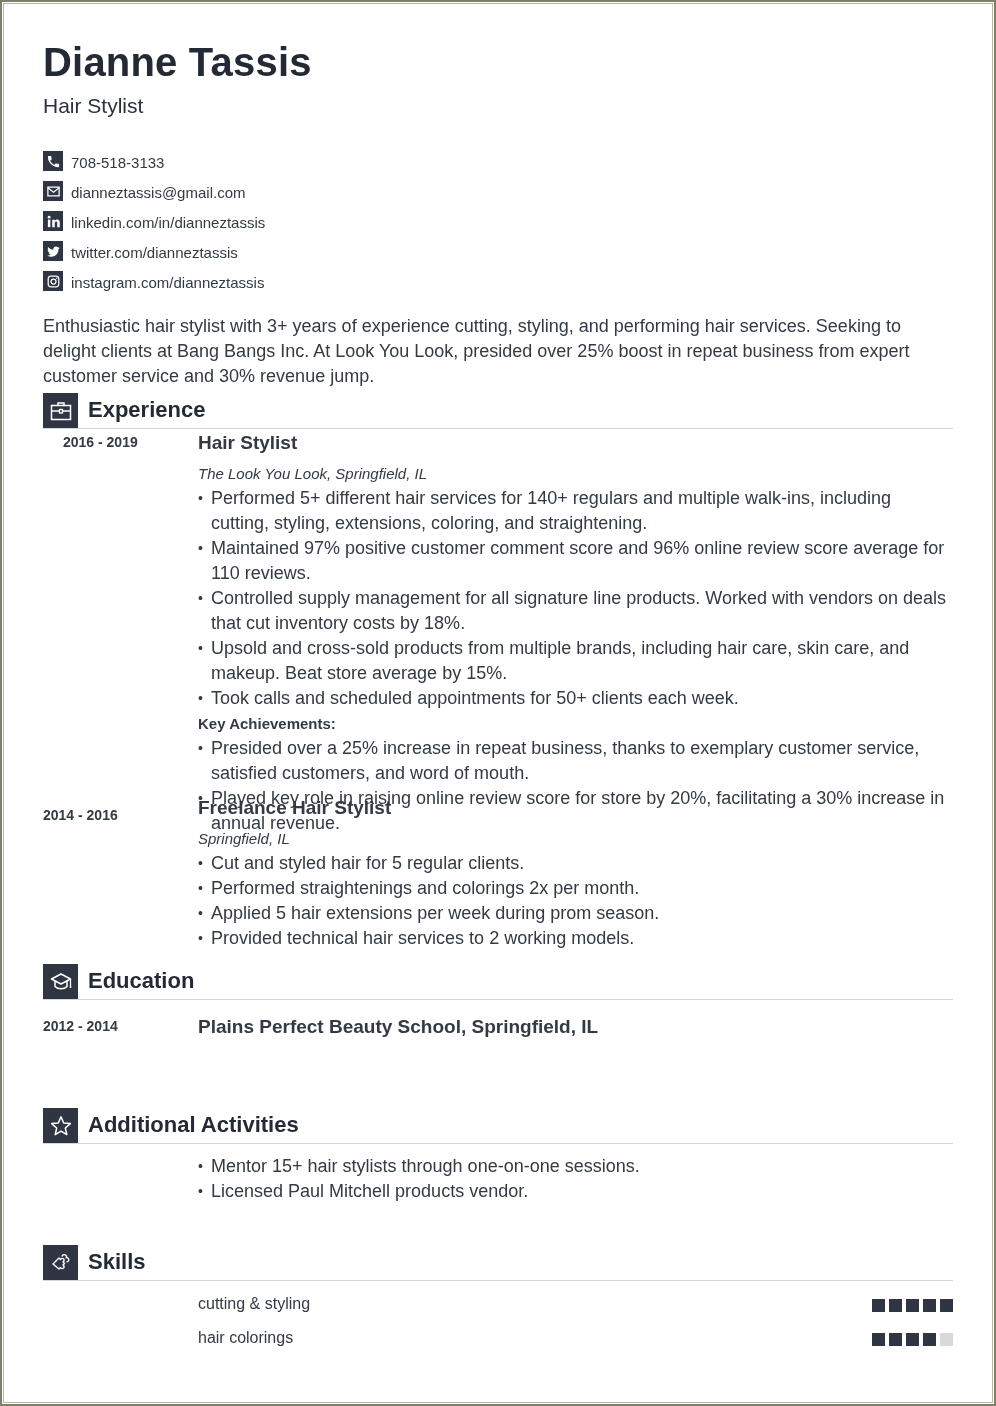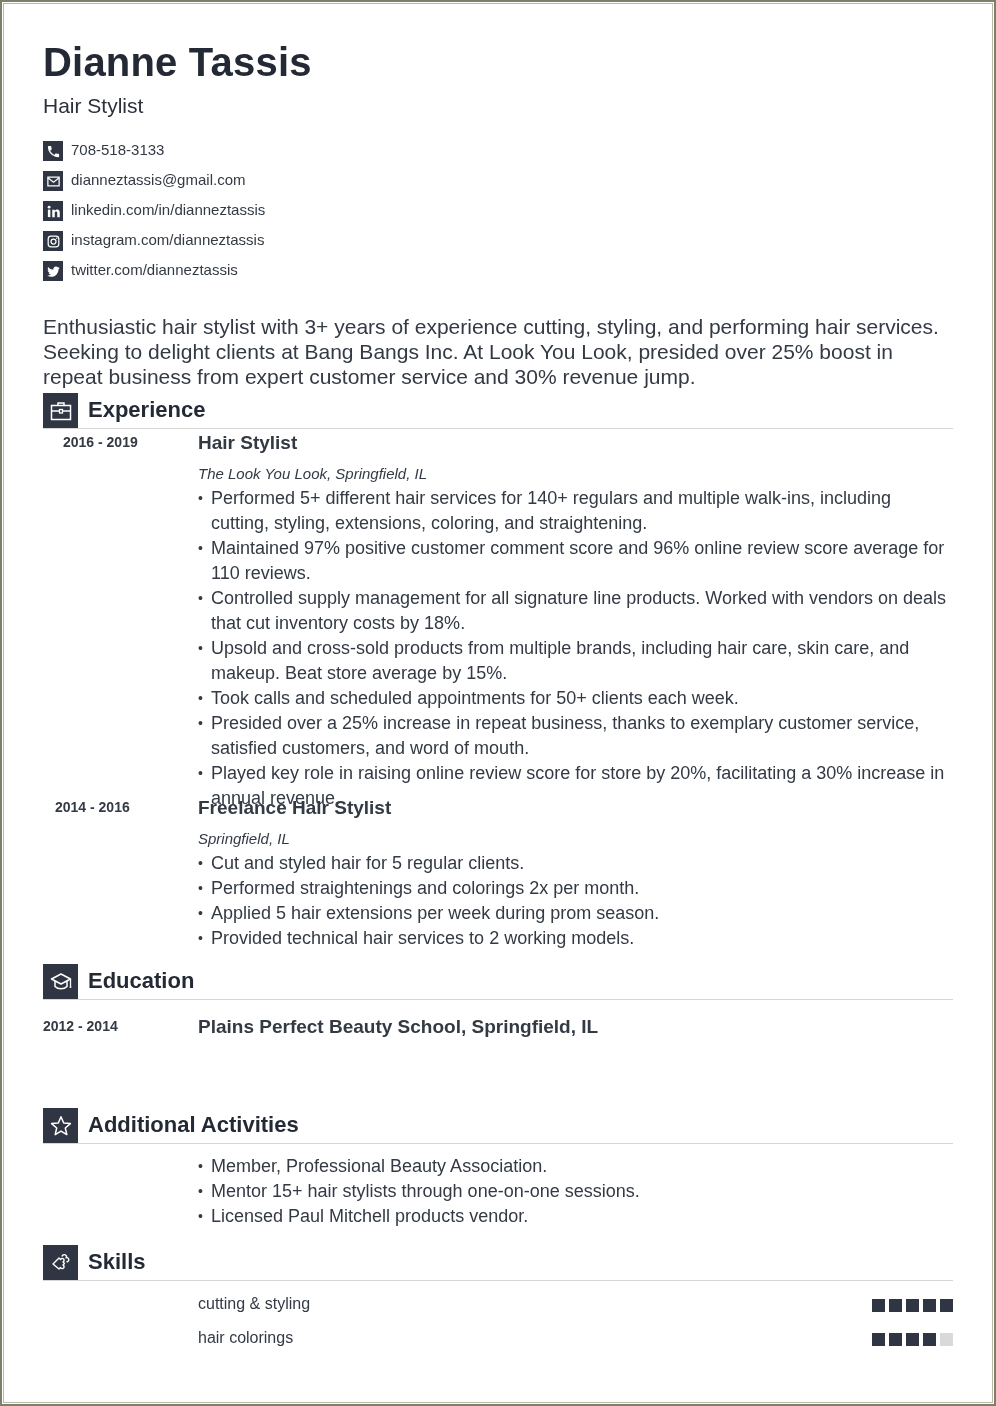--- a/index.html
+++ b/index.html
@@ -23,32 +23,32 @@
   .name {
     position: absolute; top: 40px; left: 0;
     font-size: 40px; font-weight: bold; color: #242a35; letter-spacing: 0.2px;
   }
   .title {
     position: absolute; top: 94px; left: 0;
     font-size: 21px; color: #2b313b;
   }
   .contacts { position: absolute; top: 141px; left: 0; }
   .contact {
-    display: flex; align-items: flex-start; height: 30px;
+    display: flex; align-items: flex-end; height: 30px;
     font-size: 15px; color: #333a44;
   }
   .cicon {
     width: 20px; height: 20px; background: #2f3542; margin-right: 8px;
     display: flex; align-items: center; justify-content: center;
   }
   .cicon svg { width: 15px; height: 15px; }
 
   .summary {
     position: absolute; top: 314px; left: 0; width: 900px;
-    font-size: 21px; line-height: 25px; color: #333a44;
+    font-size: 18px; line-height: 25px; color: #333a44;
   }
 
   .section-head {
     position: absolute; left: 0; width: 910px; height: 36px;
     border-bottom: 1px solid #d6d6d6;
     display: flex; align-items: center;
   }
   .sicon {
     width: 35px; height: 35px; background: #2f3542;
     display: flex; align-items: center; justify-content: center;
@@ -116,34 +116,34 @@
             <rect x="3" y="9" width="4" height="12" fill="#fff"></rect>
             <circle cx="5" cy="5" r="2.3" fill="#fff"></circle>
             <path d="M10 9h4v2c.8-1.4 2.2-2.3 4-2.3 2.6 0 4 1.7 4 4.8V21h-4v-6.8c0-1.5-.6-2.4-1.8-2.4-1.3 0-2.2.9-2.2 2.4V21h-4z" fill="#fff"></path>
           </svg>
       </span>
       <span>linkedin.com/in/dianneztassis</span>
     </div>
     <div class="contact">
       <span class="cicon">
         <svg viewBox="0 0 24 24">
+            <path fill="#fff" d="M22 5.8c-.7.3-1.5.5-2.3.6.8-.5 1.5-1.3 1.8-2.2-.8.5-1.7.8-2.6 1-.8-.8-1.8-1.3-3-1.3-2.3 0-4.1 1.8-4.1 4.1 0 .3 0 .6.1.9C8.5 8.7 5.4 7.1 3.4 4.6c-.4.6-.6 1.3-.6 2.1 0 1.4.7 2.7 1.8 3.4-.7 0-1.3-.2-1.9-.5 0 2 1.4 3.7 3.3 4.1-.6.2-1.2.2-1.9.1.5 1.6 2 2.8 3.9 2.9-1.4 1.1-3.2 1.8-5.1 1.8H2c1.8 1.2 4 1.9 6.3 1.9 7.5 0 11.7-6.3 11.7-11.7v-.5c.8-.6 1.5-1.3 2-2.2z"></path>
+          </svg>
+      </span>
+      <span>twitter.com/dianneztassis</span>
+    </div>
+    <div class="contact">
+      <span class="cicon">
+        <svg viewBox="0 0 24 24">
             <rect x="3.5" y="3.5" width="17" height="17" rx="4.5" fill="none" stroke="#fff" stroke-width="2"></rect>
             <circle cx="12" cy="12" r="4" fill="none" stroke="#fff" stroke-width="2"></circle>
             <circle cx="17.2" cy="6.8" r="1.1" fill="#fff"></circle>
           </svg>
       </span>
       <span>instagram.com/dianneztassis</span>
-    </div>
-    <div class="contact">
-      <span class="cicon">
-        <svg viewBox="0 0 24 24">
-            <path fill="#fff" d="M22 5.8c-.7.3-1.5.5-2.3.6.8-.5 1.5-1.3 1.8-2.2-.8.5-1.7.8-2.6 1-.8-.8-1.8-1.3-3-1.3-2.3 0-4.1 1.8-4.1 4.1 0 .3 0 .6.1.9C8.5 8.7 5.4 7.1 3.4 4.6c-.4.6-.6 1.3-.6 2.1 0 1.4.7 2.7 1.8 3.4-.7 0-1.3-.2-1.9-.5 0 2 1.4 3.7 3.3 4.1-.6.2-1.2.2-1.9.1.5 1.6 2 2.8 3.9 2.9-1.4 1.1-3.2 1.8-5.1 1.8H2c1.8 1.2 4 1.9 6.3 1.9 7.5 0 11.7-6.3 11.7-11.7v-.5c.8-.6 1.5-1.3 2-2.2z"></path>
-          </svg>
-      </span>
-      <span>twitter.com/dianneztassis</span>
     </div>
   </div>
 
   <p class="summary">Enthusiastic hair stylist with 3+ years of experience cutting, styling, and performing hair services. Seeking to delight clients at Bang Bangs Inc. At Look You Look, presided over 25% boost in repeat business from expert customer service and 30% revenue jump.</p>
 
   <div class="section-head" style="top:393px;">
     <span class="sicon">
       <svg viewBox="0 0 24 24">
           <rect x="2.5" y="6.5" width="19" height="14" fill="none" stroke="#fff" stroke-width="1.5"></rect>
           <path d="M9 6.5V4h6v2.5" fill="none" stroke="#fff" stroke-width="1.5"></path>
@@ -159,29 +159,30 @@
     <div class="content" style="top:0;">
       <div class="job-title">Hair Stylist</div>
       <div class="company">The Look You Look, Springfield, IL</div>
       <ul class="bullets">
         <li>Performed 5+ different hair services for 140+ regulars and multiple walk-ins, including cutting, styling, extensions, coloring, and straightening.</li>
         <li>Maintained 97% positive customer comment score and 96% online review score average for 110 reviews.</li>
         <li>Controlled supply management for all signature line products. Worked with vendors on deals that cut inventory costs by 18%.</li>
         <li>Upsold and cross-sold products from multiple brands, including hair care, skin care, and makeup. Beat store average by 15%.</li>
         <li>Took calls and scheduled appointments for 50+ clients each week.</li>
       </ul>
+      <div class="subhead">Key Achievements:</div>
       <ul class="bullets">
         <li>Presided over a 25% increase in repeat business, thanks to exemplary customer service, satisfied customers, and word of mouth.</li>
         <li>Played key role in raising online review score for store by 20%, facilitating a 30% increase in annual revenue.</li>
       </ul>
     </div>
   </div>
 
   <div class="entry" style="top:797px;">
-    <div class="date" style="top:2px;margin-left:12px;">2014 - 2016</div>
+    <div class="date" style="top:10px;">2014 - 2016</div>
     <div class="content" style="top:0;">
       <div class="job-title">Freelance Hair Stylist</div>
       <div class="company">Springfield, IL</div>
       <ul class="bullets">
         <li>Cut and styled hair for 5 regular clients.</li>
         <li>Performed straightenings and colorings 2x per month.</li>
         <li>Applied 5 hair extensions per week during prom season.</li>
         <li>Provided technical hair services to 2 working models.</li>
       </ul>
     </div>
@@ -211,21 +212,20 @@
       <svg viewBox="0 0 24 24">
           <path d="M12 2.8l2.7 6.2 6.7.6-5.1 4.4 1.5 6.6L12 17.1l-5.8 3.5 1.5-6.6-5.1-4.4 6.7-.6z" fill="none" stroke="#fff" stroke-width="1.5" stroke-linejoin="round"></path>
         </svg>
     </span>
     <span class="shead-label">Additional Activities</span>
   </div>
 
   <div class="entry" style="top:1154px;">
     <div class="content" style="top:0;">
       <ul class="bullets">
-        <li>Member, Professional Beauty Association.</li>
         <li>Mentor 15+ hair stylists through one-on-one sessions.</li>
         <li>Licensed Paul Mitchell products vendor.</li>
       </ul>
     </div>
   </div>
 
   <div class="section-head" style="top:1245px;">
     <span class="sicon">
       <svg viewBox="0 0 24 24">
           <path d="M4 13l6-6 1.5 1.5c.6-1.2 2.3-1.4 3.1-.6.8.8.6 2.5-.6 3.1L15.5 12.5l-1.5 1.5c1.2.6 1.4 2.3.6 3.1-.8.8-2.5.6-3.1-.6L10 18z" fill="none" stroke="#fff" stroke-width="1.4" stroke-linejoin="round"></path>

